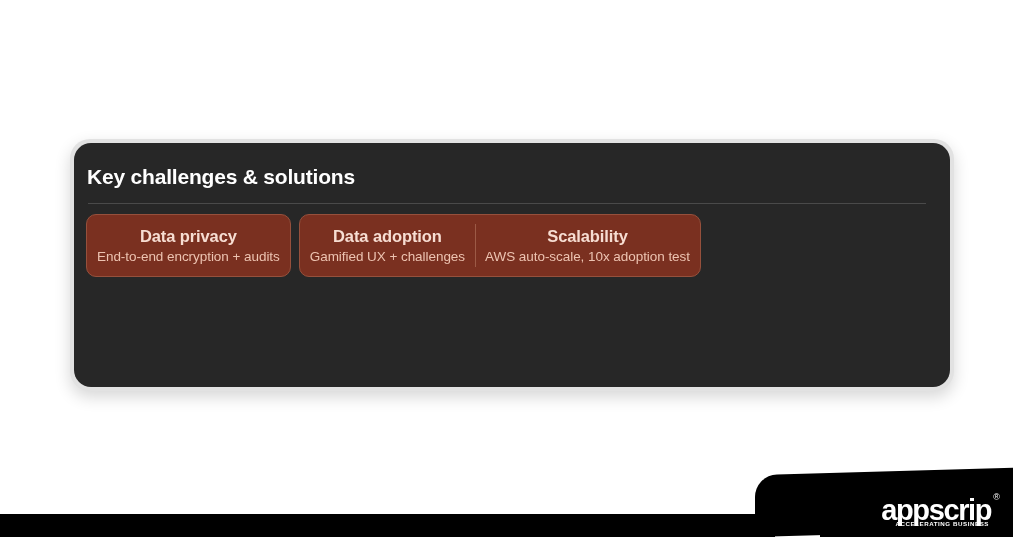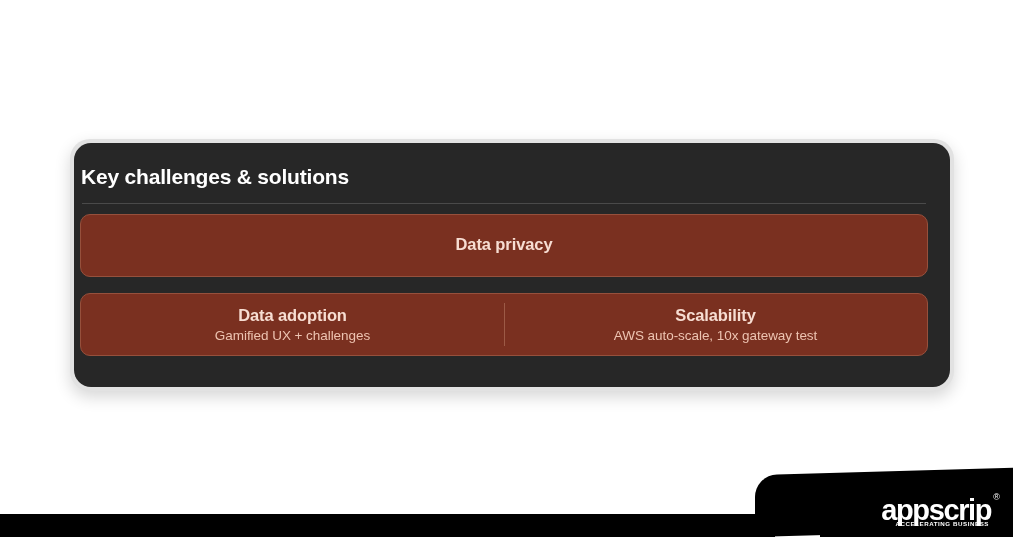--- a/index.html
+++ b/index.html
@@ -35,21 +35,21 @@
     box-shadow: 0 6px 16px rgba(0,0,0,0.16);
     padding: 4px;
     box-sizing: border-box;
   }
   .panel {
     width: 100%;
     height: 100%;
     background: #272727;
     border-radius: 17px;
     box-sizing: border-box;
-    padding: 22px 22px 20px 6px;
+    padding: 22px 22px 20px 12px;
     display: flex;
     flex-direction: column;
   }
 
   
   .panel-title {
     color: #ffffff;
     font-size: 21px;
     font-weight: bold;
     letter-spacing: -0.2px;
@@ -60,22 +60,22 @@
   .title-divider {
     height: 1px;
     background: #4a4a4a;
     margin: 15px 2px 10px 2px;
     border: 0;
   }
 
   
   .rows {
     display: flex;
-    flex-direction: column;
-    gap: 16px;
+    flex-direction: row;
+    gap: 8px;
     flex: 1 1 auto;
   }
   .card-row {
     display: flex;
     flex-direction: row;
     align-items: stretch;
     background: #7a3020;
     border: 1px solid #96503c;
     border-radius: 10px;
     height: 63px;
@@ -204,31 +204,32 @@
 
       <h1 class="panel-title">Key challenges &amp; solutions</h1>
 
       <div class="title-divider"></div>
 
       <div class="rows">
 
         <div class="card-row">
           <div class="cell">
             <div class="cell-title">Data privacy</div>
+            <div class="cell-sub">End-to-end encryption + audits</div>
           </div>
         </div>
 
         <div class="card-row">
           <div class="cell">
             <div class="cell-title">Data adoption</div>
             <div class="cell-sub">Gamified UX + challenges</div>
           </div>
           <div class="cell">
             <div class="cell-title">Scalability</div>
-            <div class="cell-sub">AWS auto-scale, 10x gateway test</div>
+            <div class="cell-sub">AWS auto-scale, 10x adoption test</div>
           </div>
         </div>
 
       </div>
     </div>
   </div>
 
   <div class="footer-band">
     <div class="band-left"></div>
     <div class="band-right"></div>

